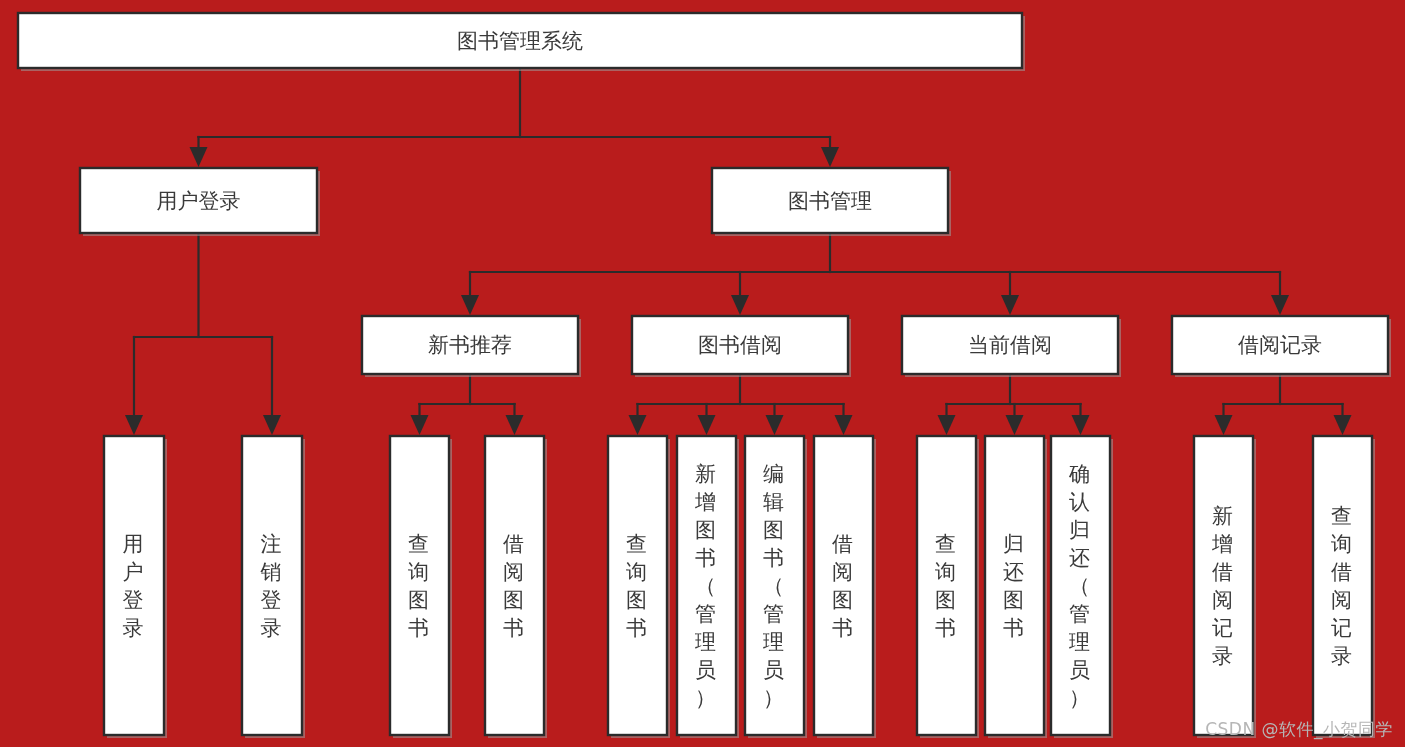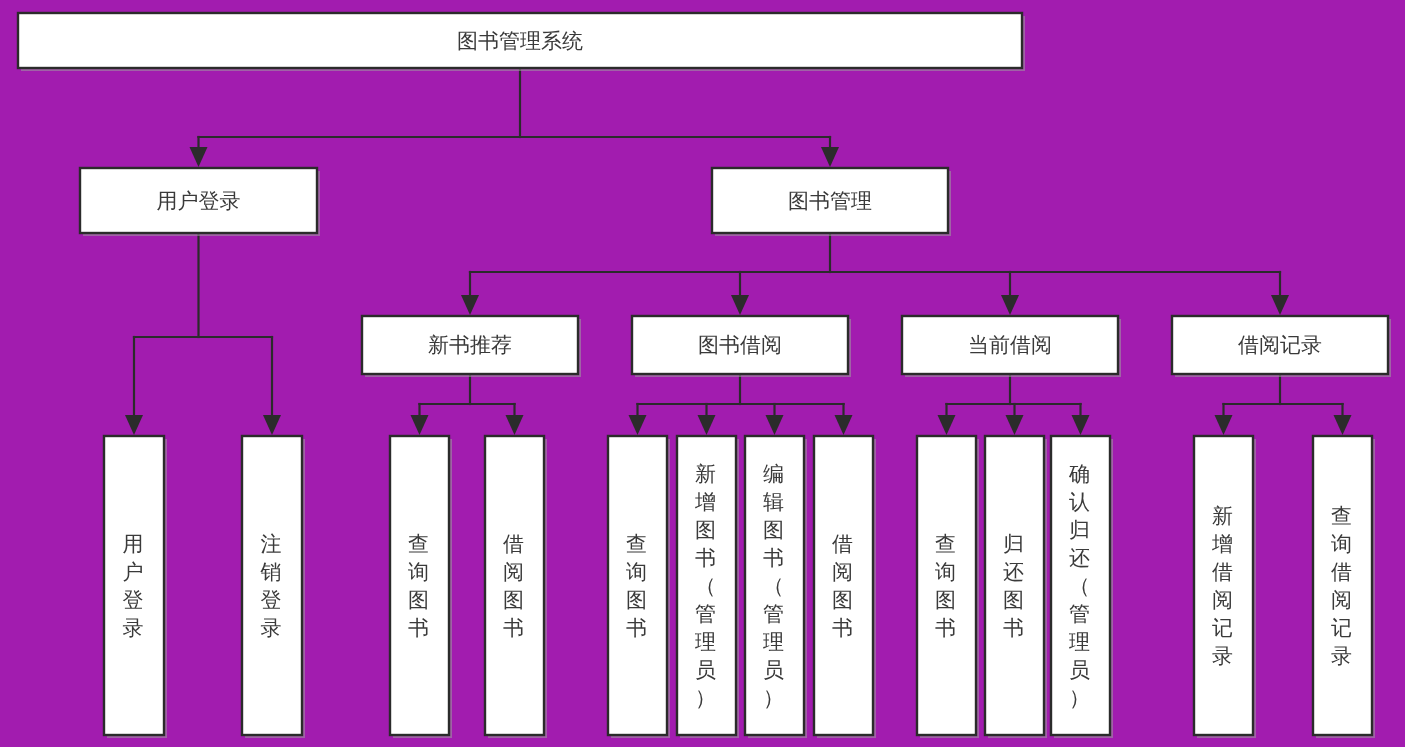--- a/index.html
+++ b/index.html
@@ -8,21 +8,21 @@
     padding: 0;
     background: #ffffff;
   }
   body {
     font-family: "DejaVu Sans", "Liberation Sans", sans-serif;
   }
   #diagram-root {
     position: relative;
     width: 1405px;
     height: 747px;
-    background: #a21caf;
+    background: #b91c1c;
     overflow: hidden;
   }
   svg#tree-svg {
     position: absolute;
     left: 0;
     top: 0;
     width: 1405px;
     height: 747px;
     display: block;
   }
@@ -240,13 +240,14 @@
           <rect class="node-box" x="1194" y="436" width="59" height="299"></rect>
           <text class="node-label-v" x="1223.5" y="523.34"><tspan x="1223.5" dy="0">新</tspan><tspan x="1223.5" dy="28">增</tspan><tspan x="1223.5" dy="28">借</tspan><tspan x="1223.5" dy="28">阅</tspan><tspan x="1223.5" dy="28">记</tspan><tspan x="1223.5" dy="28">录</tspan></text>
         </g>
         <g>
           <path class="node-box-shadow" d="M 1372 439 L 1375 439 L 1375 738 L 1316 738 L 1316 735 L 1372 735 Z"></path>
           <rect class="node-box" x="1313" y="436" width="59" height="299"></rect>
           <text class="node-label-v" x="1342.5" y="523.34"><tspan x="1342.5" dy="0">查</tspan><tspan x="1342.5" dy="28">询</tspan><tspan x="1342.5" dy="28">借</tspan><tspan x="1342.5" dy="28">阅</tspan><tspan x="1342.5" dy="28">记</tspan><tspan x="1342.5" dy="28">录</tspan></text>
         </g>
       </g>
   </svg>
+  <div class="watermark-text">CSDN @软件_小贺同学</div>
 </div>
 
 </body></html>

